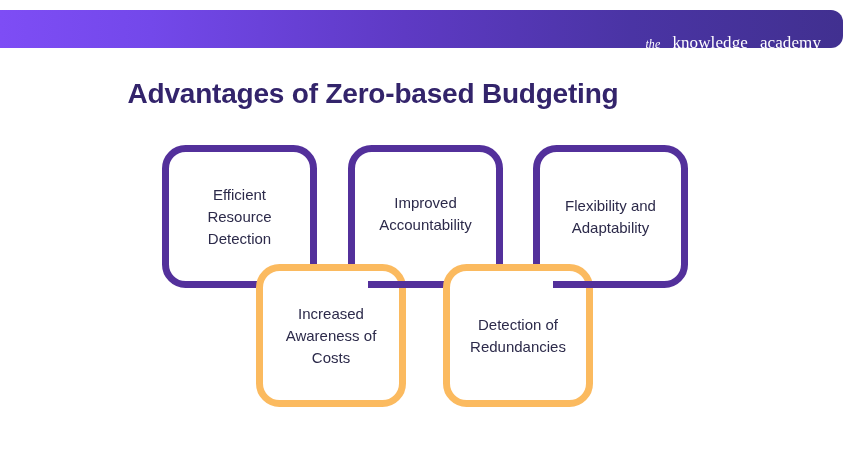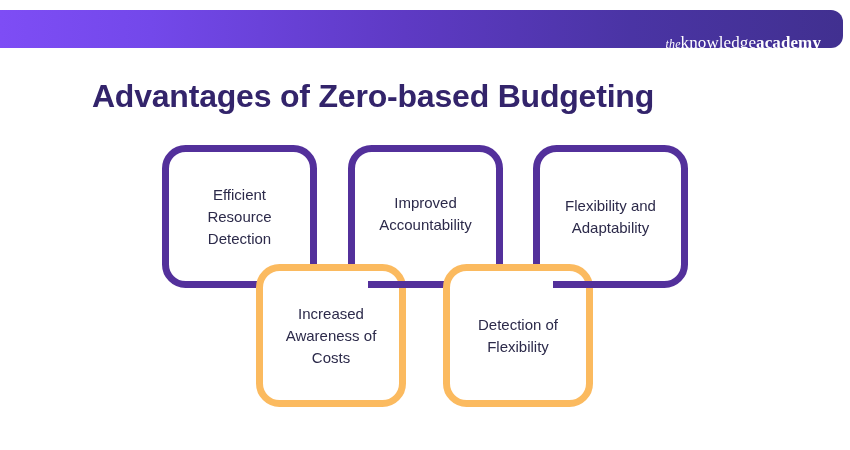--- a/index.html
+++ b/index.html
@@ -25,33 +25,34 @@
   }
   .logo{
     color:#ffffff;
     font-family:"Liberation Serif", serif;
     font-size:17px;
     letter-spacing:.1px;
     margin-right:22px;
     white-space:nowrap;
     display:flex;
     align-items:baseline;
+    gap:12px;
   }
   .logo .the{ font-style:italic; font-size:12px; }
   .logo .knowledge{ font-weight:400;margin-top:6px; }
-  .logo .academy{ font-weight:700;margin-top:28px; }
+  .logo .academy{ font-weight:400;margin-top:28px; }
 
   
   .title{
     position:absolute;
     left:0; top:78px;
     width:746px;
     text-align:center;
     color:#33246b;
-    font-size:32px;
+    font-size:28px;
     font-weight:700;
     letter-spacing:-0.2px;
   }
 
   
   .diagram{
     position:absolute;
     left:0; top:0; width:850px; height:450px;
   }
   .diagram svg{ display:block; }
@@ -106,15 +107,15 @@
 Resource
 Detection</div>
       <div class="card-label" style="left: 348px; top: 142px; width: 155px; height: 143px;">Improved
 Accountability</div>
       <div class="card-label" style="left: 533px; top: 145px; width: 155px; height: 143px;">Flexibility and
 Adaptability</div>
       <div class="card-label" style="left: 256px; top: 264px; width: 150px; height: 143px;">Increased
 Awareness of
 Costs</div>
       <div class="card-label" style="left: 443px; top: 264px; width: 150px; height: 143px;">Detection of
-Flexibility</div>
+Redundancies</div>
     </div>
 </div>
 
 </body></html>

